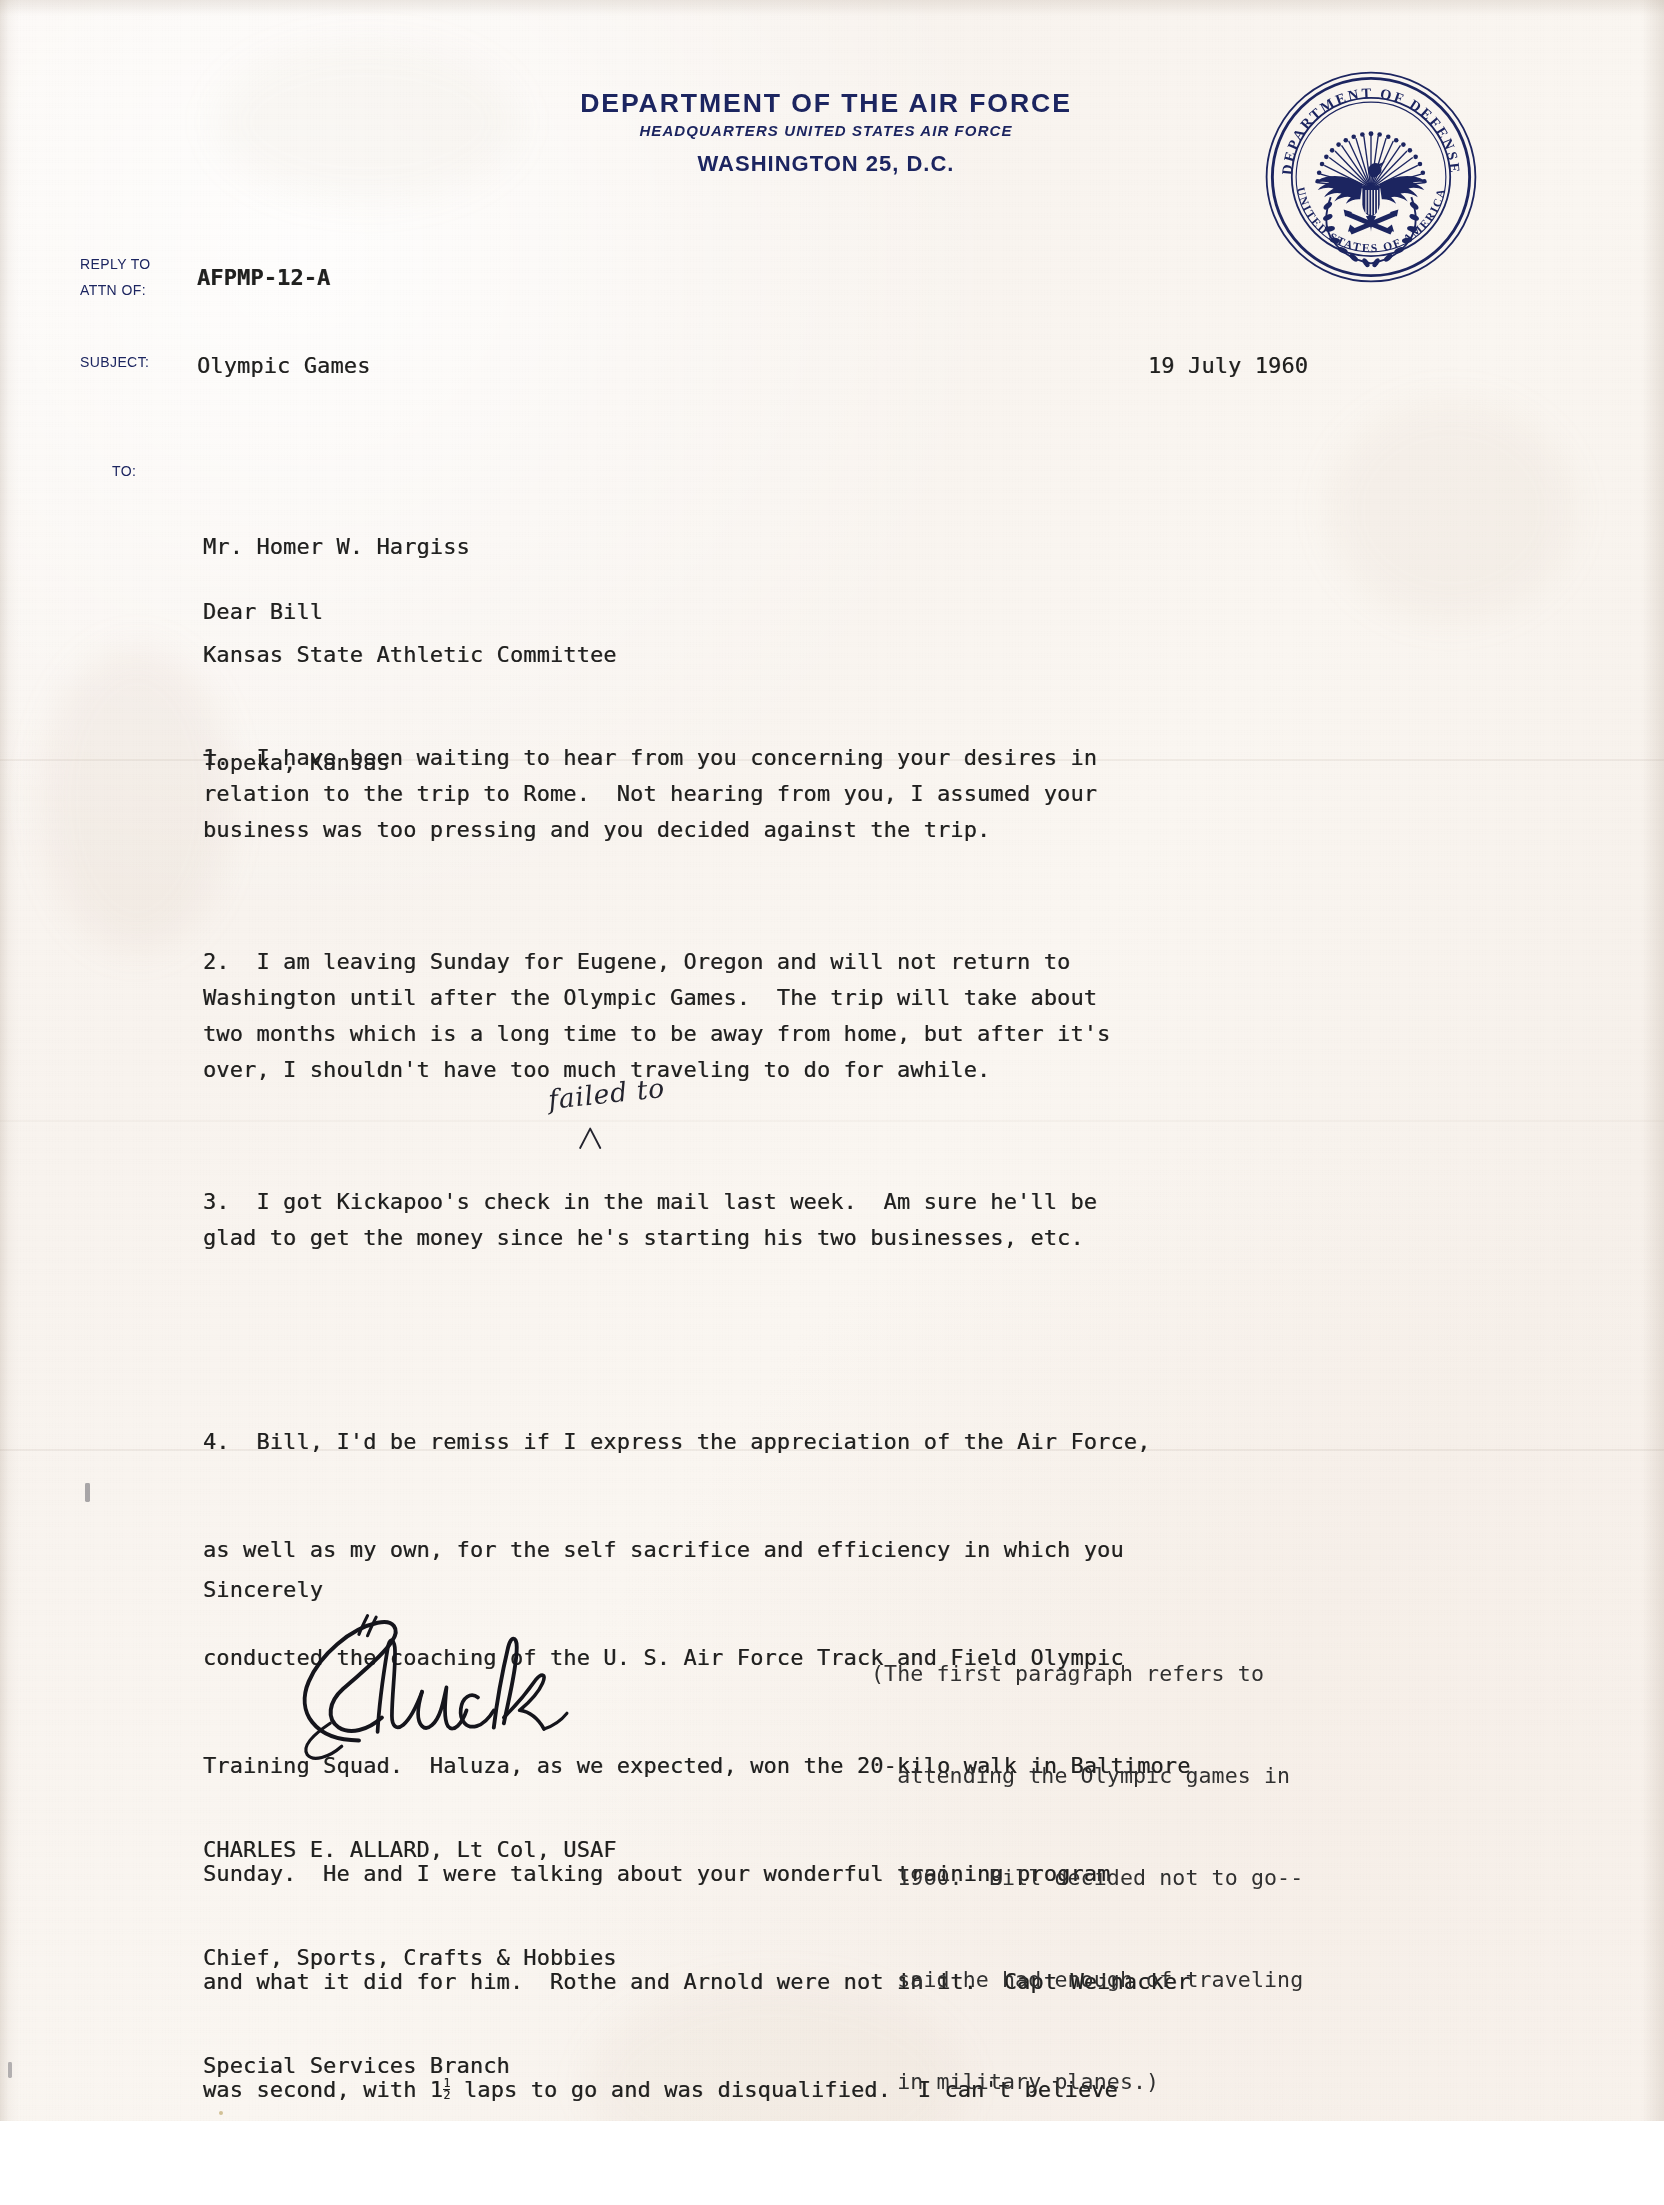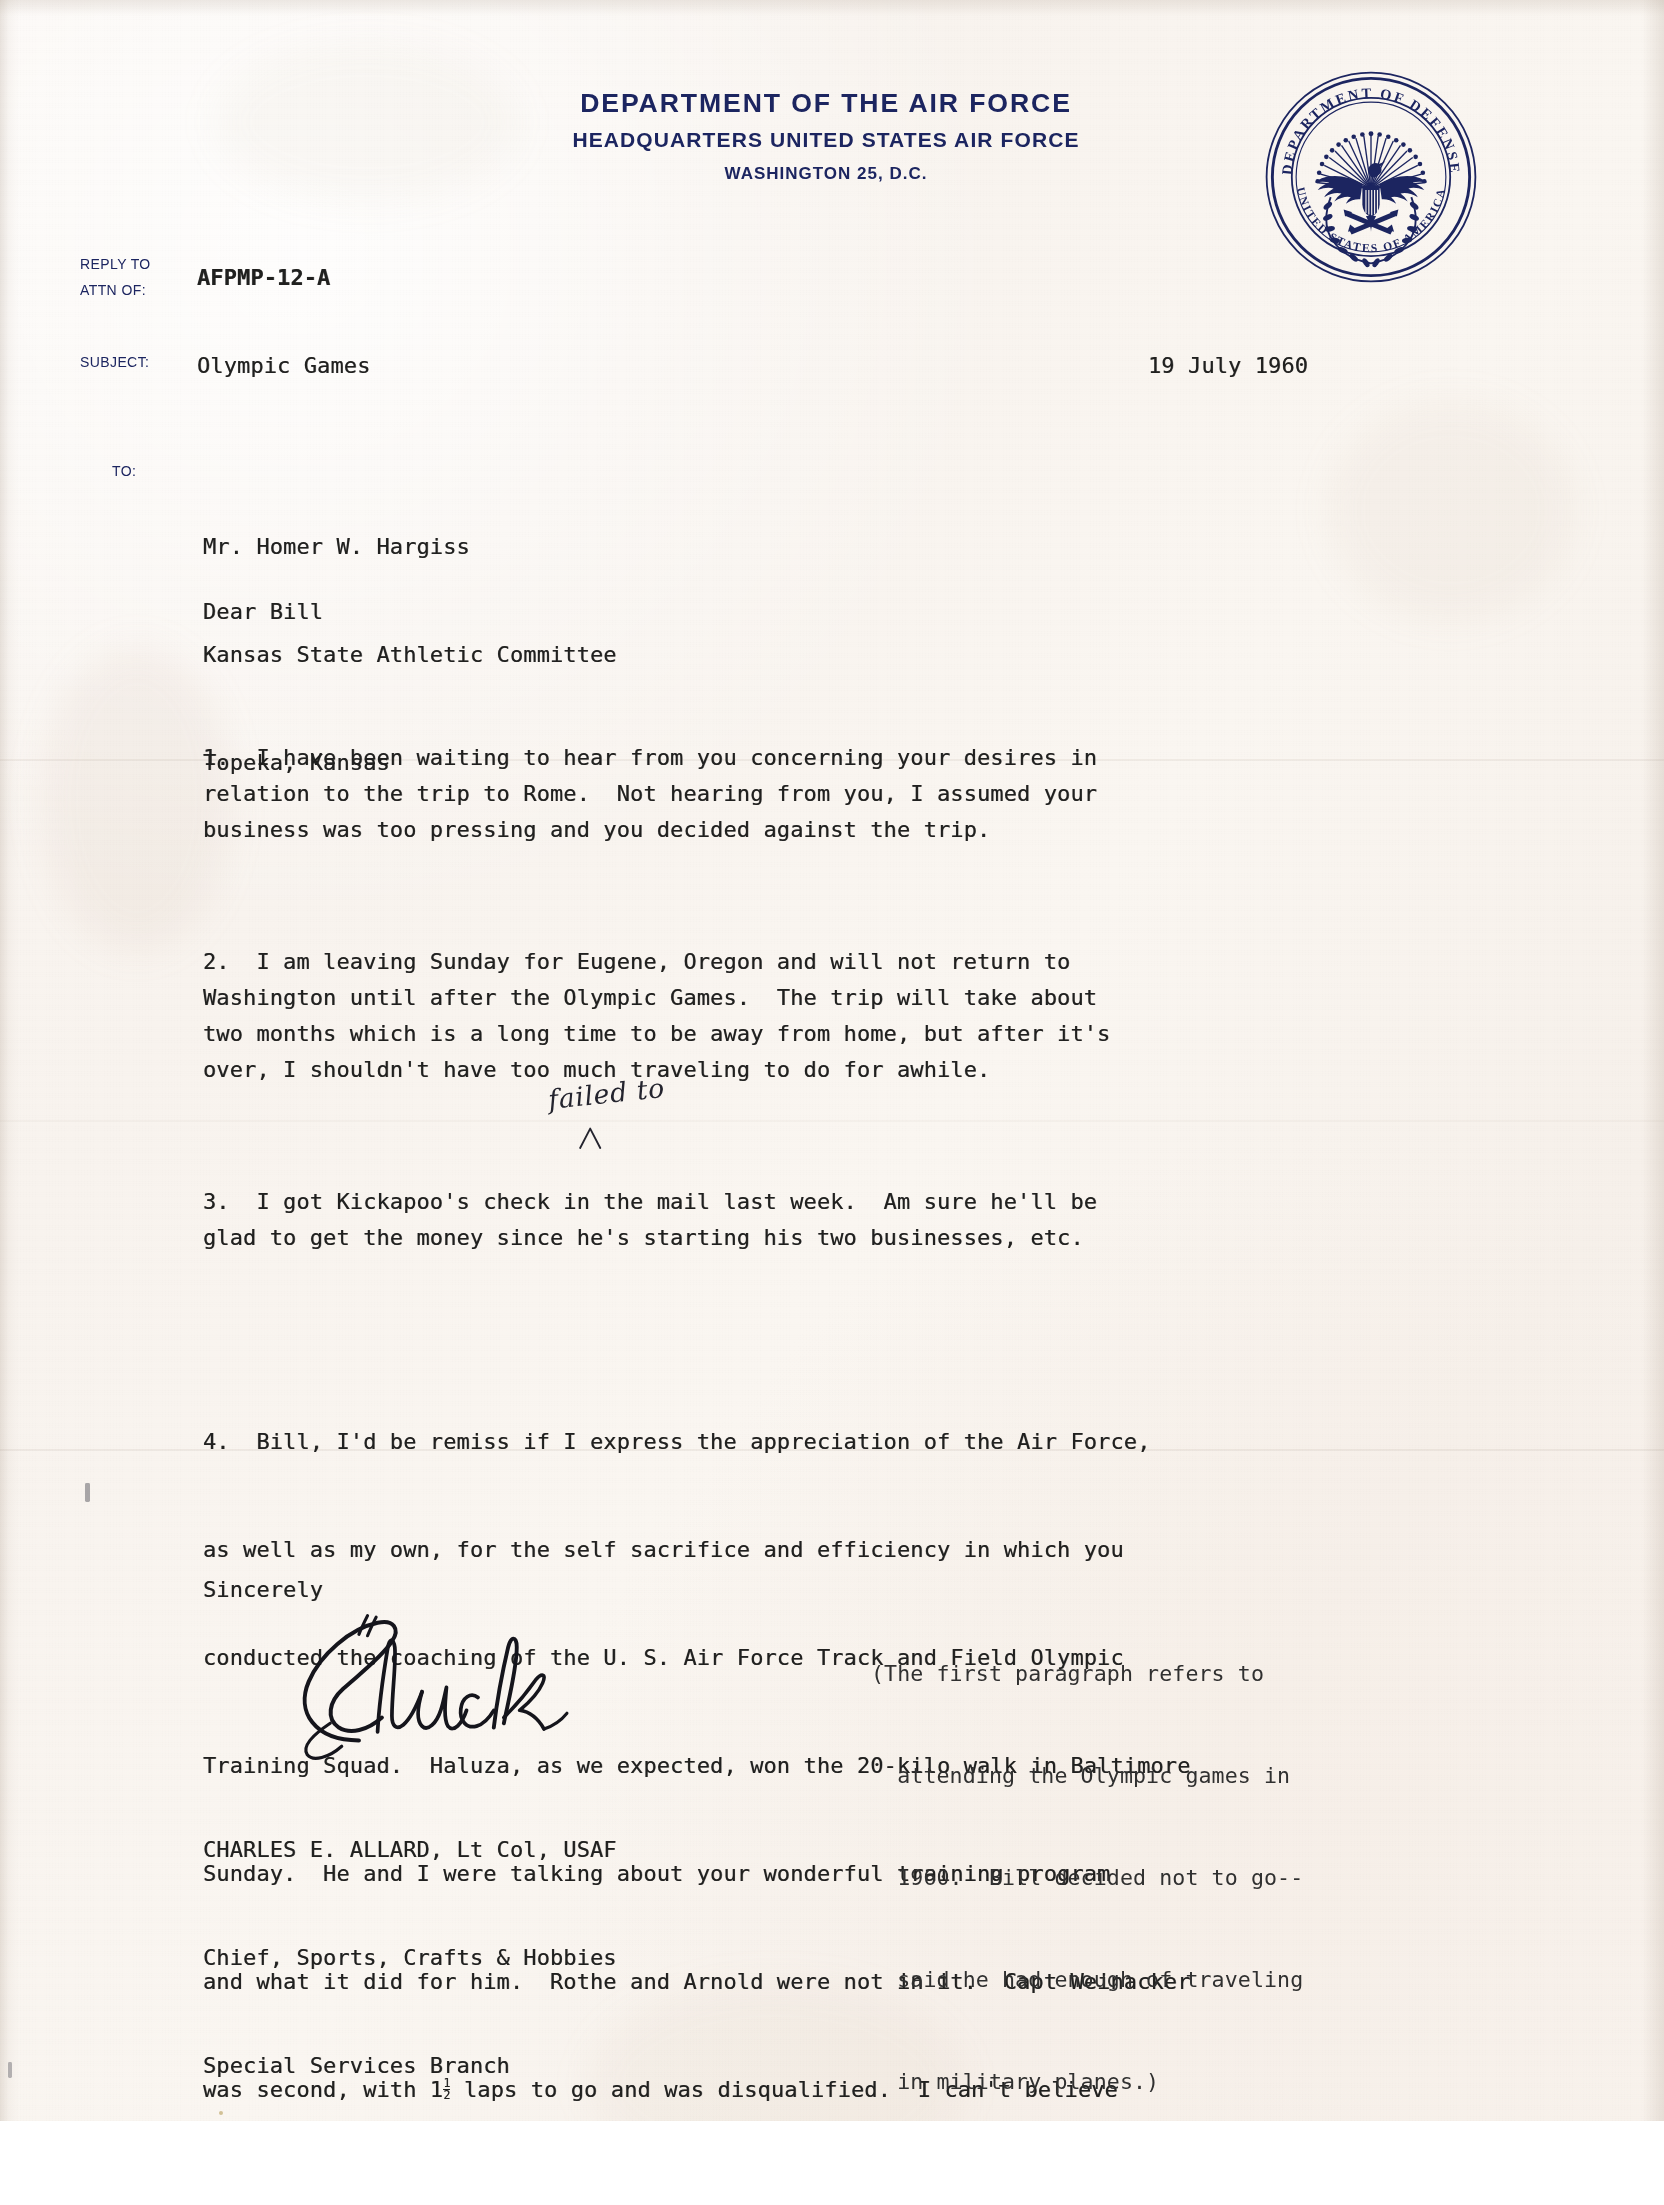--- a/index.html
+++ b/index.html
@@ -66,22 +66,22 @@
     left: 402px;
     top: 88px;
     width: 848px;
     text-align: center;
     color: #1c2560;
     font-family: "Liberation Sans", sans-serif;
     font-weight: bold;
     letter-spacing: 0.9px;
   }
   #lh-line1 { font-size: 26.6px; letter-spacing: 1.9px; }
-  #lh-line2 { font-size: 21px; margin-top: 9px; letter-spacing: 1.1px; }
-  #lh-line3 { font-size: 17px; margin-top: 12.2px; letter-spacing: 1px; }
+  #lh-line2 { font-size: 15px; margin-top: 3px; letter-spacing: 1.1px; font-style: italic; }
+  #lh-line3 { font-size: 22px; margin-top: 12.2px; letter-spacing: 1px; }
 
   
   #seal {
     position: absolute;
     left: 1263px;
     top: 69px;
     width: 216px;
     height: 216px;
   }
   #seal svg { display: block; width: 216px; height: 216px; }

